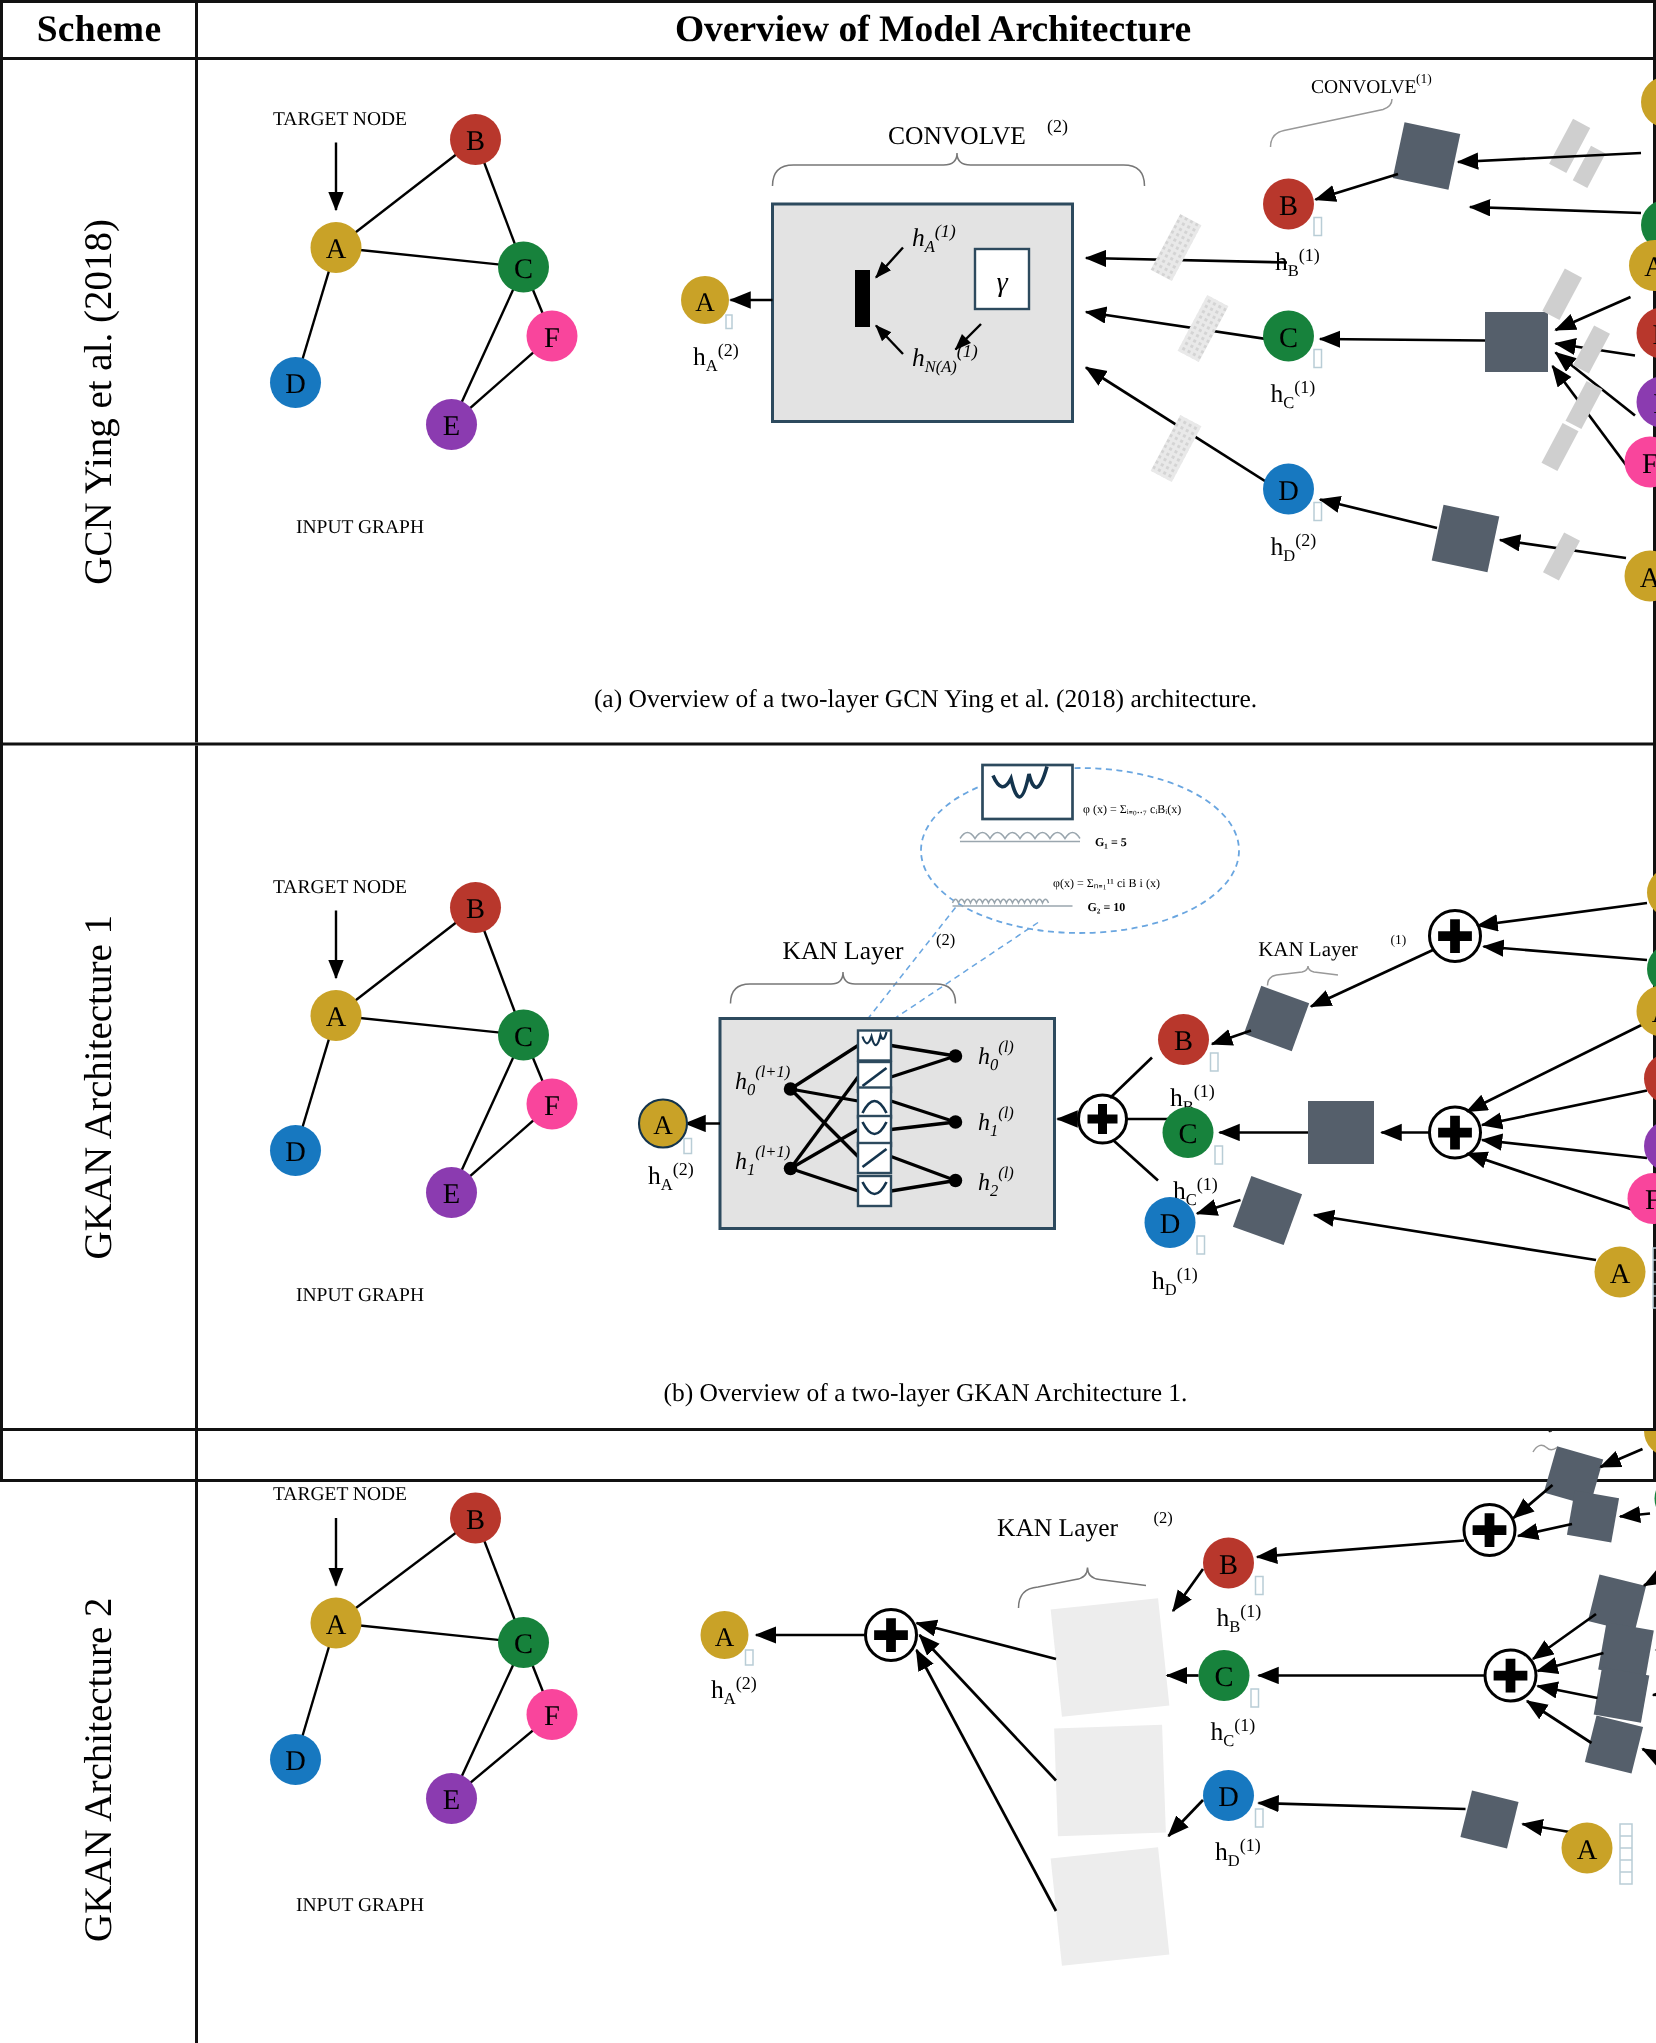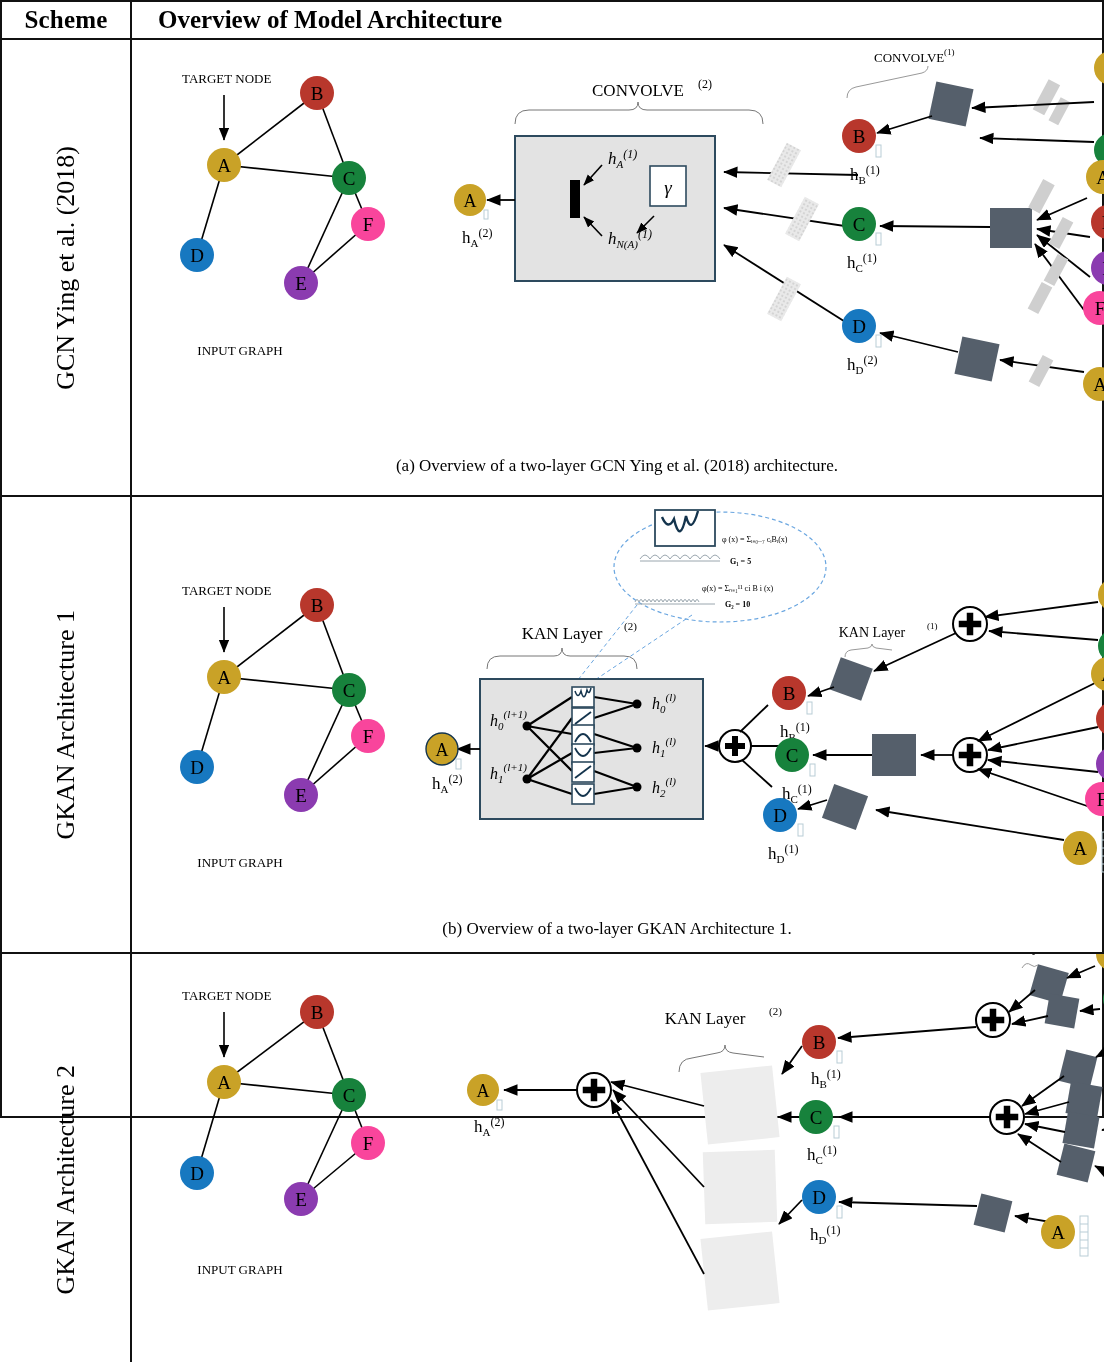--- a/index.html
+++ b/index.html
@@ -1,21 +1,21 @@
 <!DOCTYPE html>
 <html><head>
 <meta charset="utf-8">
 <style>
   html,body{margin:0;padding:0;background:#fff;}
   body{width:1104px;height:1362px;font-family:"Liberation Serif",serif;color:#000;}
-  .table{width:1104px;height:1118px;box-sizing:border-box;border:2px solid #111;display:flex;flex-direction:column;}
+  .table{width:1104px;height:988px;box-sizing:border-box;border:2px solid #111;display:flex;flex-direction:column;}
   .hrow{display:flex;border-bottom:2px solid #111;height:36px;flex:0 0 36px;}
   .hcell-scheme{width:128px;flex:0 0 128px;border-right:2px solid #111;display:flex;align-items:center;justify-content:center;}
   .hcell-scheme span{font-weight:bold;font-size:25px;letter-spacing:.2px;}
-  .hcell-main{flex:1;display:flex;align-items:center;padding-left:26px;}
+  .hcell-main{flex:1;display:flex;align-items:center;padding-left:10px;justify-content:center;}
   .hcell-main span{font-weight:bold;font-size:25px;}
   .brow{display:flex;border-bottom:2px solid #111;position:relative;}
   .brow:last-child{border-bottom:none;}
   .r1{height:455px;flex:0 0 455px;}
   .r2{height:455px;flex:0 0 455px;}
   .r3{height:452px;flex:0 0 452px;}
   .scheme-cell{width:128px;flex:0 0 128px;border-right:2px solid #111;display:flex;align-items:center;justify-content:center;overflow:hidden;}
   .scheme-label{writing-mode:vertical-rl;transform:rotate(180deg);font-size:26px;white-space:nowrap;}
   .main-cell{flex:1;position:relative;display:flex;flex-direction:column;}
   .canvas-wrap{flex:1;position:relative;}

